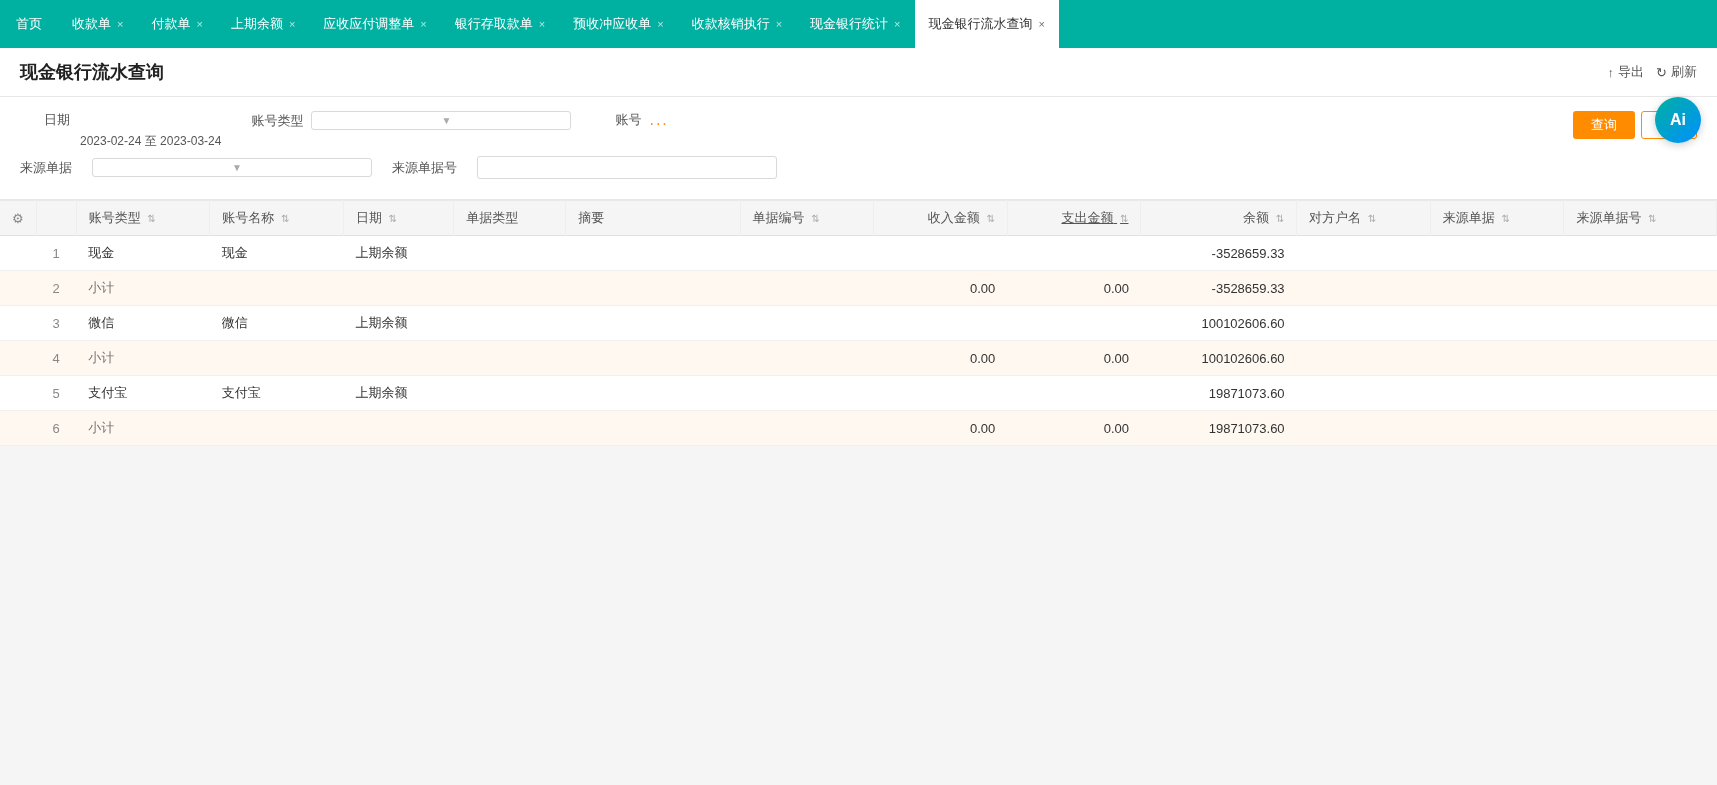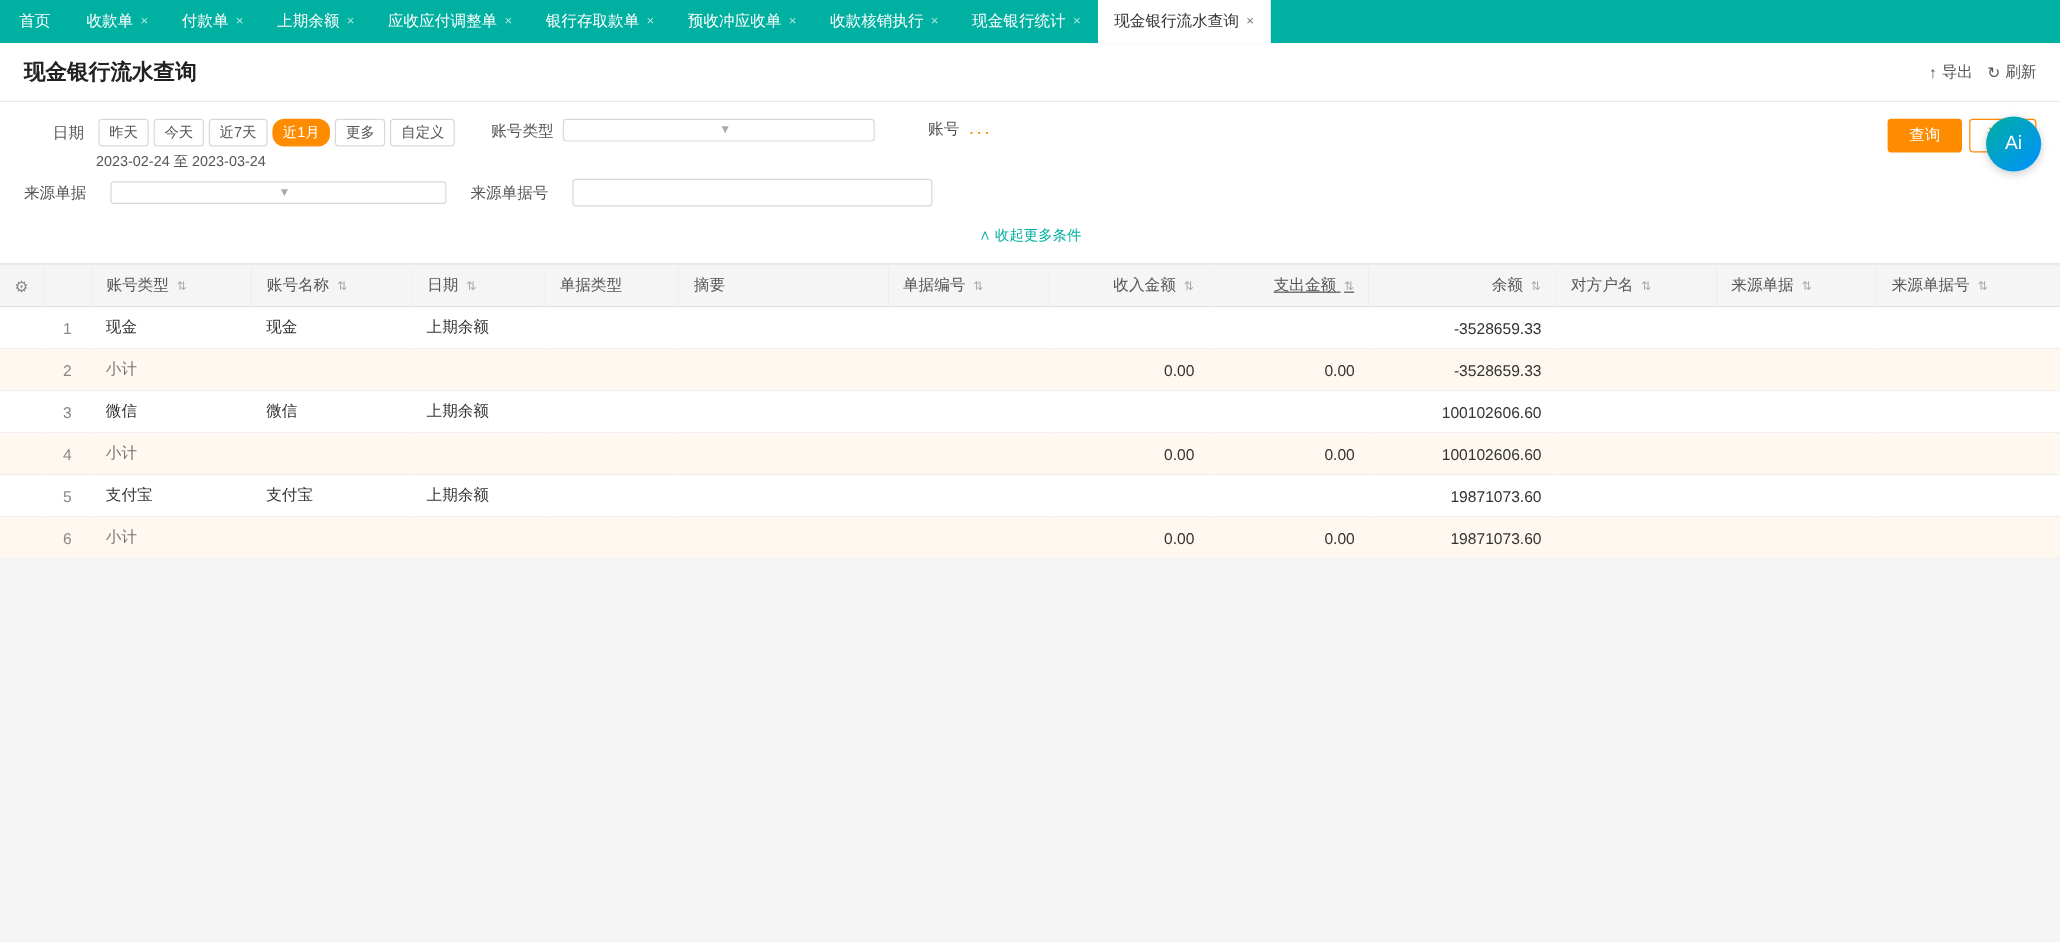--- a/index.html
+++ b/index.html
@@ -3,21 +3,21 @@
   <meta charset="utf-8">
   <style>
     * { box-sizing: border-box; margin: 0; padding: 0; }
     body { font-family: 'Microsoft YaHei', Arial, sans-serif; font-size: 13px; background: #f5f5f5; color: #333; }
 
     
     .top-nav {
       background: #00b0a0;
       display: flex;
       align-items: center;
-      height: 36px;
+      height: 48px;
       padding: 0 0;
       overflow: hidden;
     }
     .nav-item {
       color: #fff;
       padding: 17px 14px;
       height: 100%;
       display: flex;
       align-items: center;
       cursor: pointer;
@@ -225,21 +225,21 @@
       top: 97px;
       background: linear-gradient(135deg, #00b0a0, #0090ff);
       color: #fff;
       border-radius: 50%;
       width: 46px;
       height: 46px;
       display: flex;
       align-items: center;
       justify-content: center;
       font-size: 16px;
-      font-weight: normal;
+      font-weight: bold;
       cursor: pointer;
       box-shadow: 0 2px 8px rgba(0,0,0,0.2);
       z-index: 100;
     }
   </style>
 </head>
 <body>
 
 <nav class="top-nav">
   <div class="nav-home">首页</div>
@@ -295,28 +295,20 @@
   </div>
 </div>
 
 <div class="filter-area">
 
   <div style="display:flex; align-items:flex-start; gap:0; flex-wrap:wrap;">
 
     <div style="display:flex; flex-direction:column; margin-right:30px;">
       <div style="display:flex; align-items:center; gap:6px;">
         <span class="filter-label">日期</span>
-        <div class="date-btns">
-          <button class="date-btn">昨天</button>
-          <button class="date-btn">今天</button>
-          <button class="date-btn">近7天</button>
-          <button class="date-btn active">近1月</button>
-          <button class="date-btn">更多</button>
-          <button class="date-btn">自定义</button>
-        </div>
       </div>
       <div style="margin-left:56px; margin-top:4px;">
         <span class="date-range">2023-02-24 至 2023-03-24</span>
       </div>
     </div>
 
     <div style="display:flex; align-items:center; gap:8px; margin-right:20px;">
       <span class="filter-label">账号类型</span>
       <div class="filter-select" style="min-width:260px;">
         <span></span>
@@ -338,24 +330,20 @@
   <div class="filter-row" style="margin-top:6px;">
     <span class="filter-label">来源单据</span>
     <div class="filter-select" style="min-width:280px;">
       <span></span>
       <span class="arrow">▼</span>
     </div>
     <span class="filter-label" style="min-width:60px;">来源单据号</span>
     <input class="filter-input" type="text" style="min-width: 300px;">
   </div>
 
-  <div class="collapse-bar">
-    <span>∧</span>
-    <span>收起更多条件</span>
-  </div>
 </div>
 
 <div class="table-container">
   <table>
     <thead>
       <tr>
         <th class="col-settings">
           <span class="gear-icon">⚙</span>
         </th>
         <th></th>

